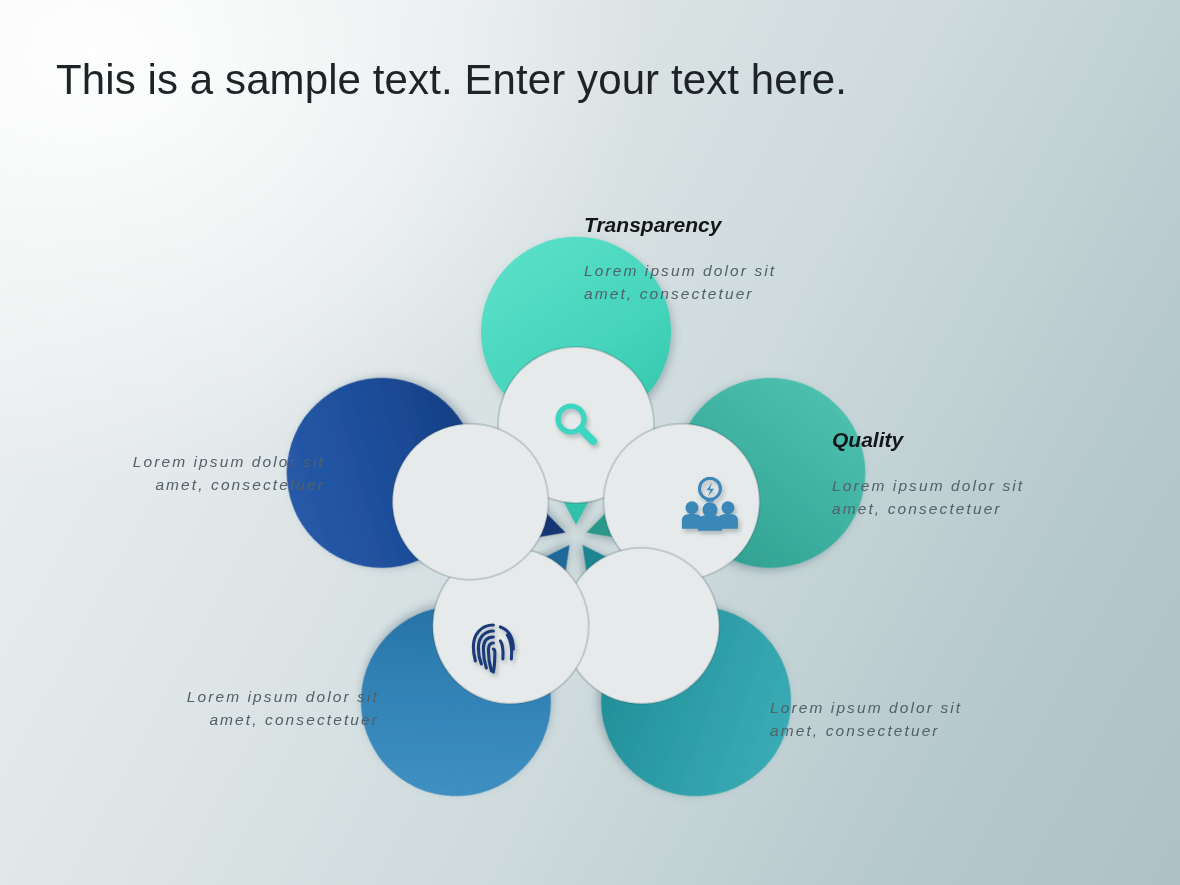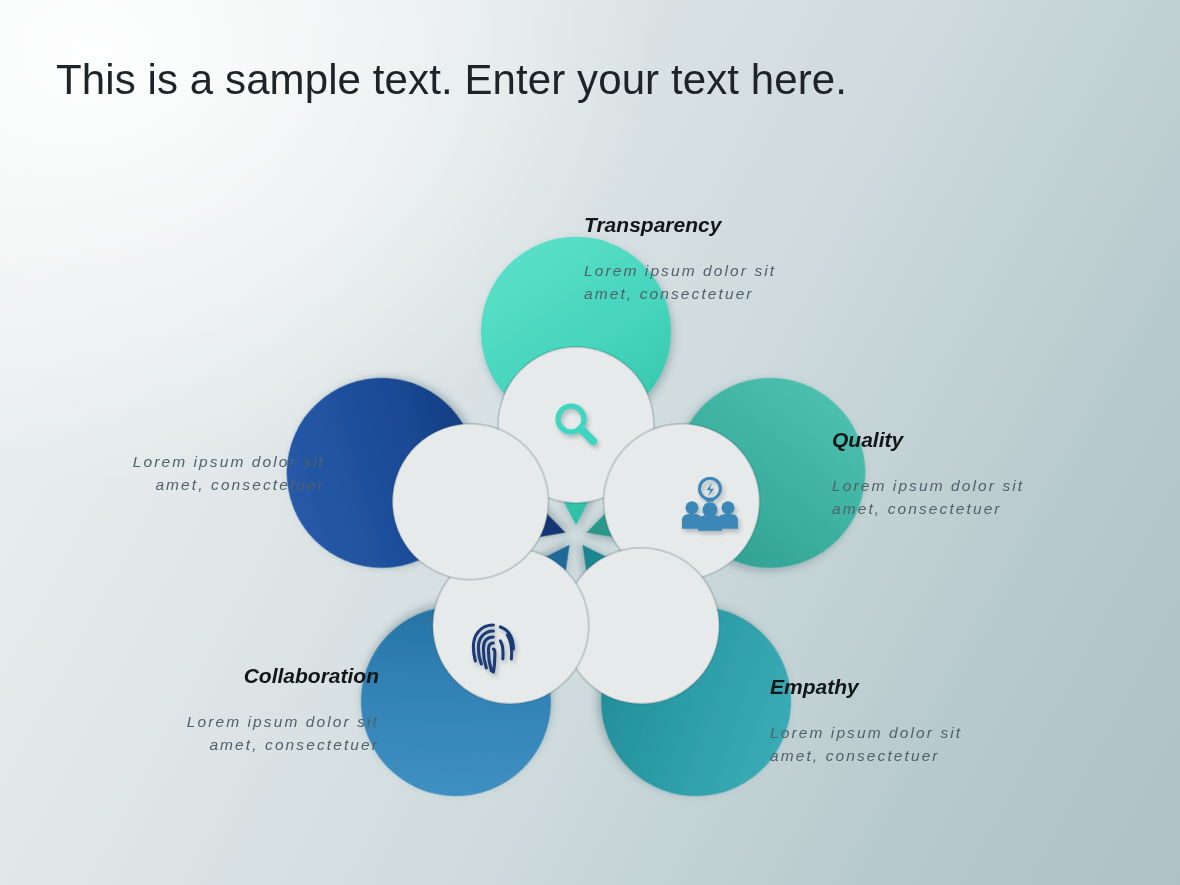--- a/index.html
+++ b/index.html
@@ -227,29 +227,27 @@
 
   <div class="label-block" id="blk-quality">
     <div class="label-title">Quality</div>
     <div class="label-desc">
       <div>Lorem ipsum dolor sit</div>
       <div>amet, consectetuer</div>
     </div>
   </div>
 
   <div class="label-block" id="blk-empathy">
-    <div class="label-title">Empathy</div>
     <div class="label-desc">
       <div>Lorem ipsum dolor sit</div>
       <div>amet, consectetuer</div>
     </div>
   </div>
 
   <div class="label-block" id="blk-collaboration">
-    <div class="label-title">Collaboration</div>
     <div class="label-desc">
       <div>Lorem ipsum dolor sit</div>
       <div>amet, consectetuer</div>
     </div>
   </div>
 
   <div class="label-block" id="blk-compliance">
     <div class="label-desc">
       <div>Lorem ipsum dolor sit</div>
       <div>amet, consectetuer</div>

